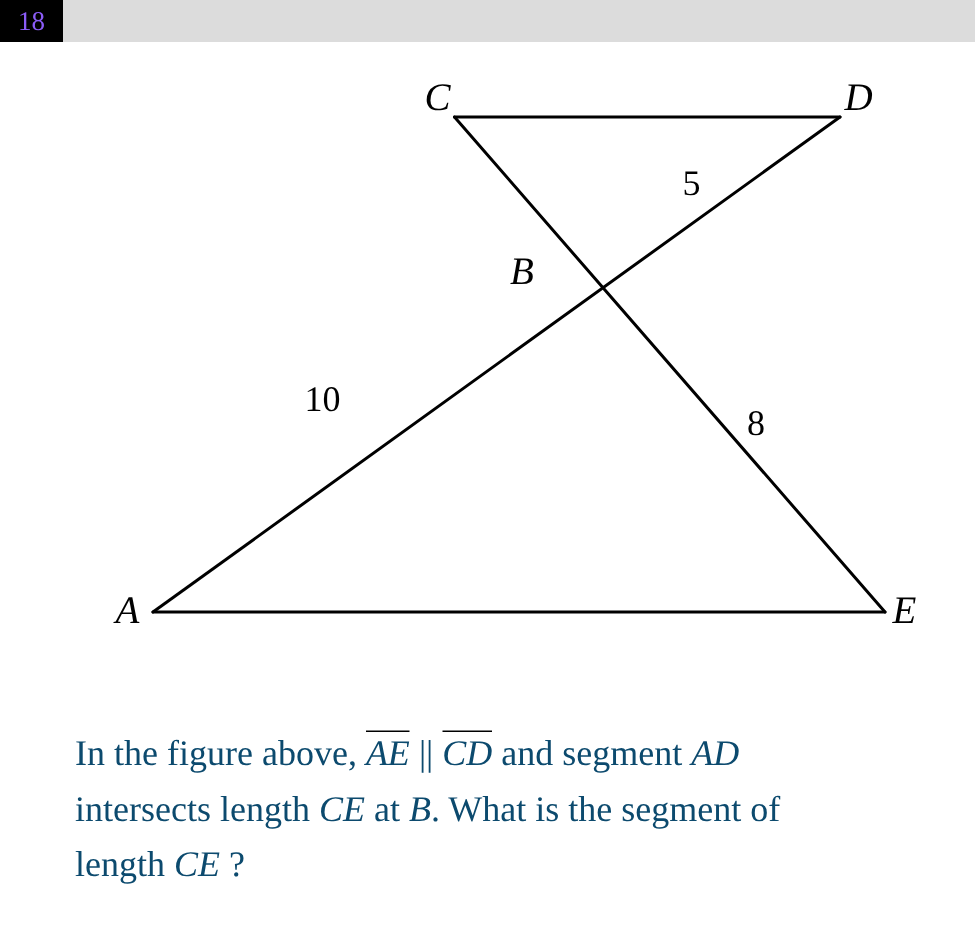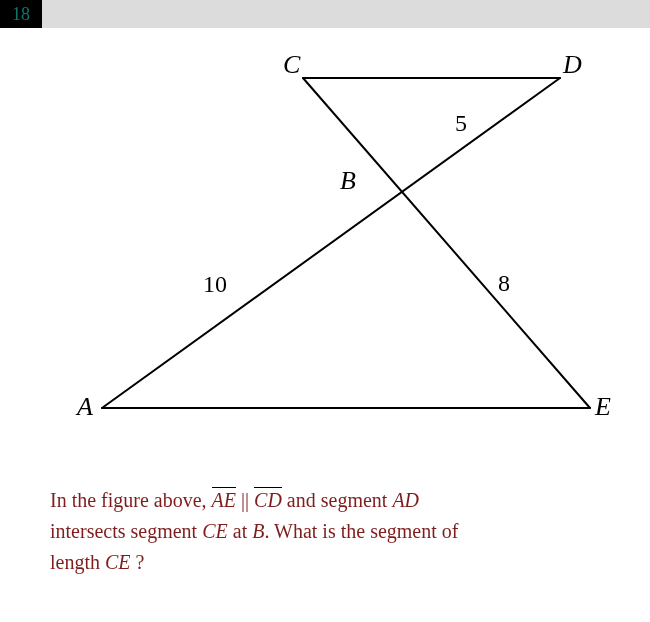--- a/index.html
+++ b/index.html
@@ -1,24 +1,24 @@
 <!DOCTYPE html>
 <html><head>
 <meta charset="utf-8">
 <style>
   * { margin: 0; padding: 0; box-sizing: border-box; }
   html, body { width: 650px; height: 622px; background: #fff; font-family: Georgia, 'Times New Roman', serif; overflow: hidden; }
   .page { width: 650px; height: 622px; position: relative; }
   .topbar { width: 100%; height: 28px; background: #dcdcdc; position: relative; }
-  .qnum { position: absolute; top: 0; left: 0; width: 42px; height: 28px; background: #000; color: #0f766e; font-size: 18px; line-height: 28px; text-align: center; }
+  .qnum { position: absolute; top: 0; left: 0; width: 42px; height: 28px; background: #000; color: #8b5cf6; font-size: 18px; line-height: 28px; text-align: center; }
   .figure-wrap { position: relative; width: 600px; height: 420px; margin-top: 10px; margin-left: 30px; }
   .figure-wrap svg { display: block; }
   .vlabel { position: absolute; font-size: 26px; font-style: italic; font-family: Georgia, serif; color: #000; }
   .elabel { position: absolute; font-size: 24px; font-family: Georgia, serif; color: #000; }
-  .prompt { position: absolute; left: 50px; top: 485px; width: 600px; font-size: 20px; line-height: 1.55; color: #7f1d1d; }
+  .prompt { position: absolute; left: 50px; top: 485px; width: 600px; font-size: 24px; line-height: 1.55; color: #0c4a6e; }
   .seg { white-space: nowrap; display: inline-block; position: relative; }
   .seg::before { content: ""; position: absolute; top: 0.08em; left: 0; right: 0; border-top: 1.5px solid #000; }
   .it { font-style: italic; }
 </style>
 </head>
 <body>
 
 <div class="page">
 
   <div class="topbar">
@@ -36,23 +36,23 @@
       </g>
     </svg>
 
     <div class="vlabel" style="left:253px; top:12px;">C</div>
     <div class="vlabel" style="left:533px; top:12px;">D</div>
     <div class="vlabel" style="left:310px; top:128px;">B</div>
     <div class="vlabel" style="left:47px;  top:354px;">A</div>
     <div class="vlabel" style="left:565px; top:354px;">E</div>
 
     <div class="elabel" style="left:425px; top:72px;">5</div>
-    <div class="elabel" style="left:173px; top:233px;">10</div>
+    <div class="elabel" style="left:173px; top:216px;">10</div>
     <div class="elabel" style="left:468px; top:232px;">8</div>
   </div>
 
   <div class="prompt">
     <span>In the figure above, </span><span class="seg it">AE</span><span> || </span><span class="seg it">CD</span><span>  and segment </span><span class="it">AD</span><br>
-    <span>intersects segment </span><span class="it">CE</span><span> at </span><span class="it">B</span><span>.  What is the segment of</span><br>
+    <span>intersects length </span><span class="it">CE</span><span> at </span><span class="it">B</span><span>.  What is the segment of</span><br>
     <span>length </span><span class="it">CE</span><span> ?</span>
   </div>
 
 </div>
 
 </body></html>

